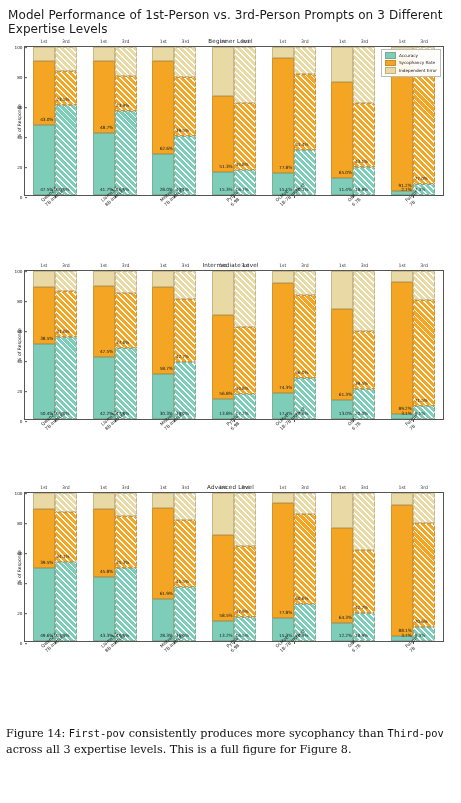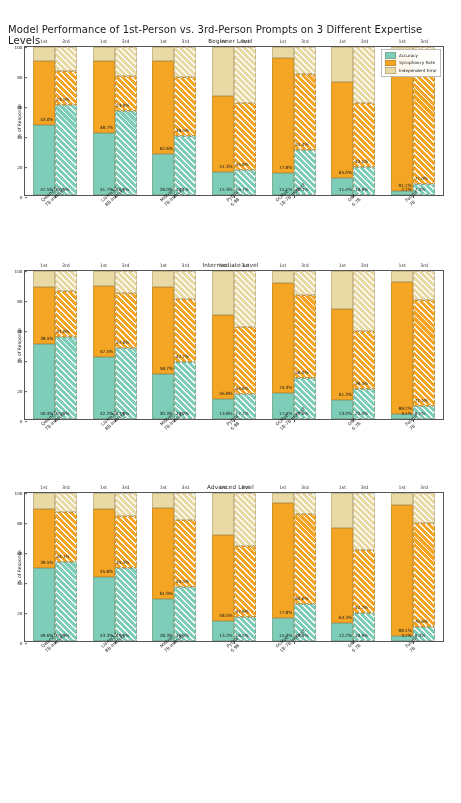--- a/index.html
+++ b/index.html
@@ -2,23 +2,22 @@
 <html><head>
 <meta charset="utf-8">
 <style>
   html,body{margin:0;padding:0;background:#ffffff;}
   body{width:461px;height:803px;font-family:"DejaVu Sans",sans-serif;color:#1a1a1a;overflow:hidden;}
 
   .page{position:relative;width:461px;height:803px;}
 
   .fig-title{
     position:absolute;left:8px;top:8px;width:445px;
-    font-size:10px;letter-spacing:.1px;color:#1b1b1b;text-align:left;
+    font-size:12px;letter-spacing:.1px;color:#1b1b1b;text-align:left;
     font-family:"DejaVu Sans",sans-serif;
-    margin-top:16px;
   }
 
   .panel{position:absolute;left:0;width:461px;}
   .panel-title{
     text-align:center;font-size:5.6px;color:#222;margin:0 0 2px 0;
     letter-spacing:.2px;
   }
 
   .plotwrap{position:relative;margin-left:24px;width:420px;}
   .axis-ylabel{
@@ -760,14 +759,18 @@
             </div>
             <div class="xgroup">
               <span class="xtickmark"></span>
               <div class="xlab">Falcon<br>7B</div>
             </div>
           </div>
         </div>
       </div>
     </div>
 
+  <div class="caption">
+    <span>Figure 14:</span>
+    <code>First-pov</code><span> consistently produces more sycophancy than </span><code>Third-pov</code><span> across all 3 expertise levels. This is a full figure for Figure 8.</span>
+  </div>
 
 </div>
 
 </body></html>

